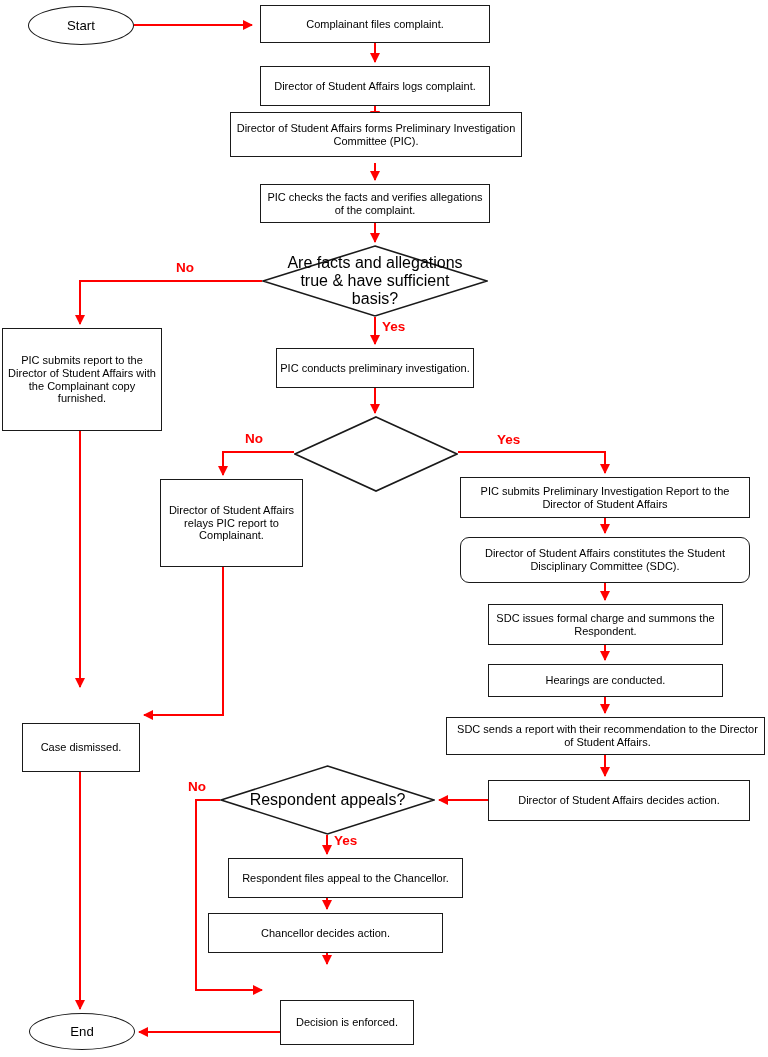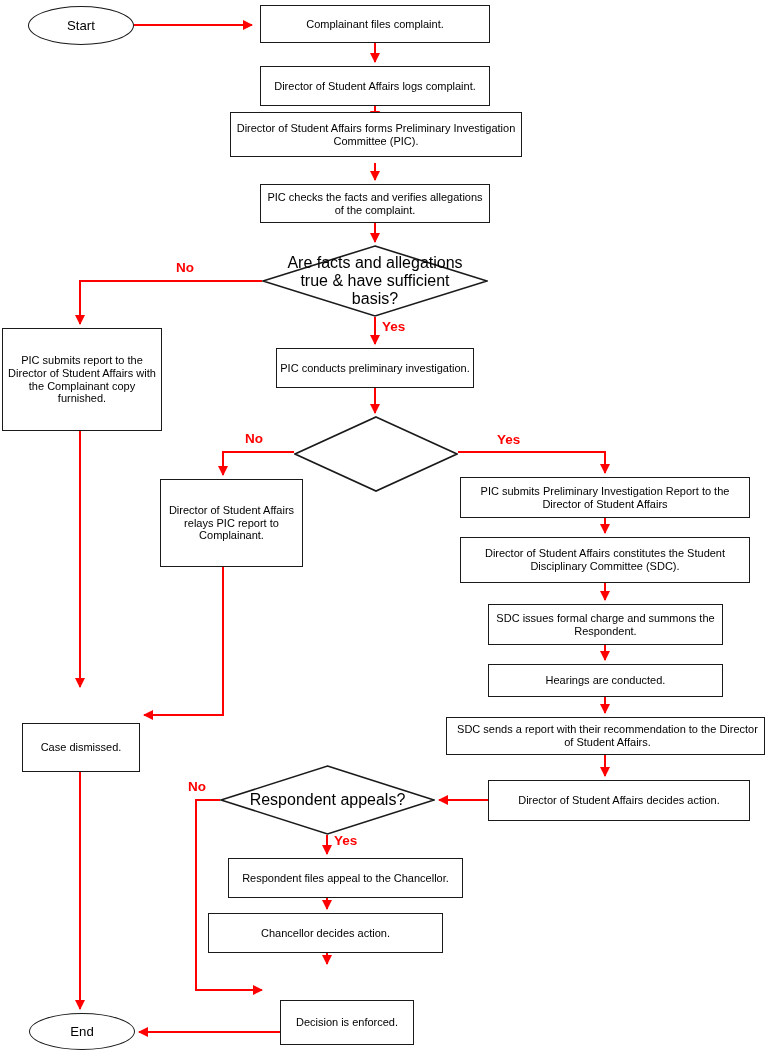--- a/index.html
+++ b/index.html
@@ -210,21 +210,21 @@
         <svg class="dia-shape" viewBox="0 0 164 76" preserveAspectRatio="none">
           <polygon points="82,1 163,38 82,75 1,38" fill="#ffffff" stroke="#1a1a1a" stroke-width="1.6" vector-effect="non-scaling-stroke"></polygon>
         </svg>
       </div>
       <div class="node process" style="left: 152px; top: 479px; width: 143px; height: 88px; margin-left: 8px;">
         <span>Director of Student Affairs relays PIC report to Complainant.</span>
       </div>
       <div class="node process" style="left: 460px; top: 477px; width: 290px; height: 41px;">
         <span>PIC submits Preliminary Investigation Report to the Director of Student Affairs</span>
       </div>
-      <div class="node process" style="left: 460px; top: 537px; width: 290px; height: 46px;">
+      <div class="node process" style="left: 460px; top: 537px; width: 290px; height: 46px; border-radius: 9px;">
         <span>Director of Student Affairs  constitutes the Student Disciplinary Committee (SDC).</span>
       </div>
       <div class="node process" style="left: 488px; top: 604px; width: 235px; height: 41px;">
         <span>SDC issues formal charge and summons the Respondent.</span>
       </div>
       <div class="node process" style="left: 488px; top: 664px; width: 235px; height: 33px;">
         <span>Hearings are conducted.</span>
       </div>
       <div class="node process" style="left: 446px; top: 717px; width: 319px; height: 38px; padding-left: 7px;">
         <span>SDC sends a report with their recommendation to the Director of Student Affairs.</span>

